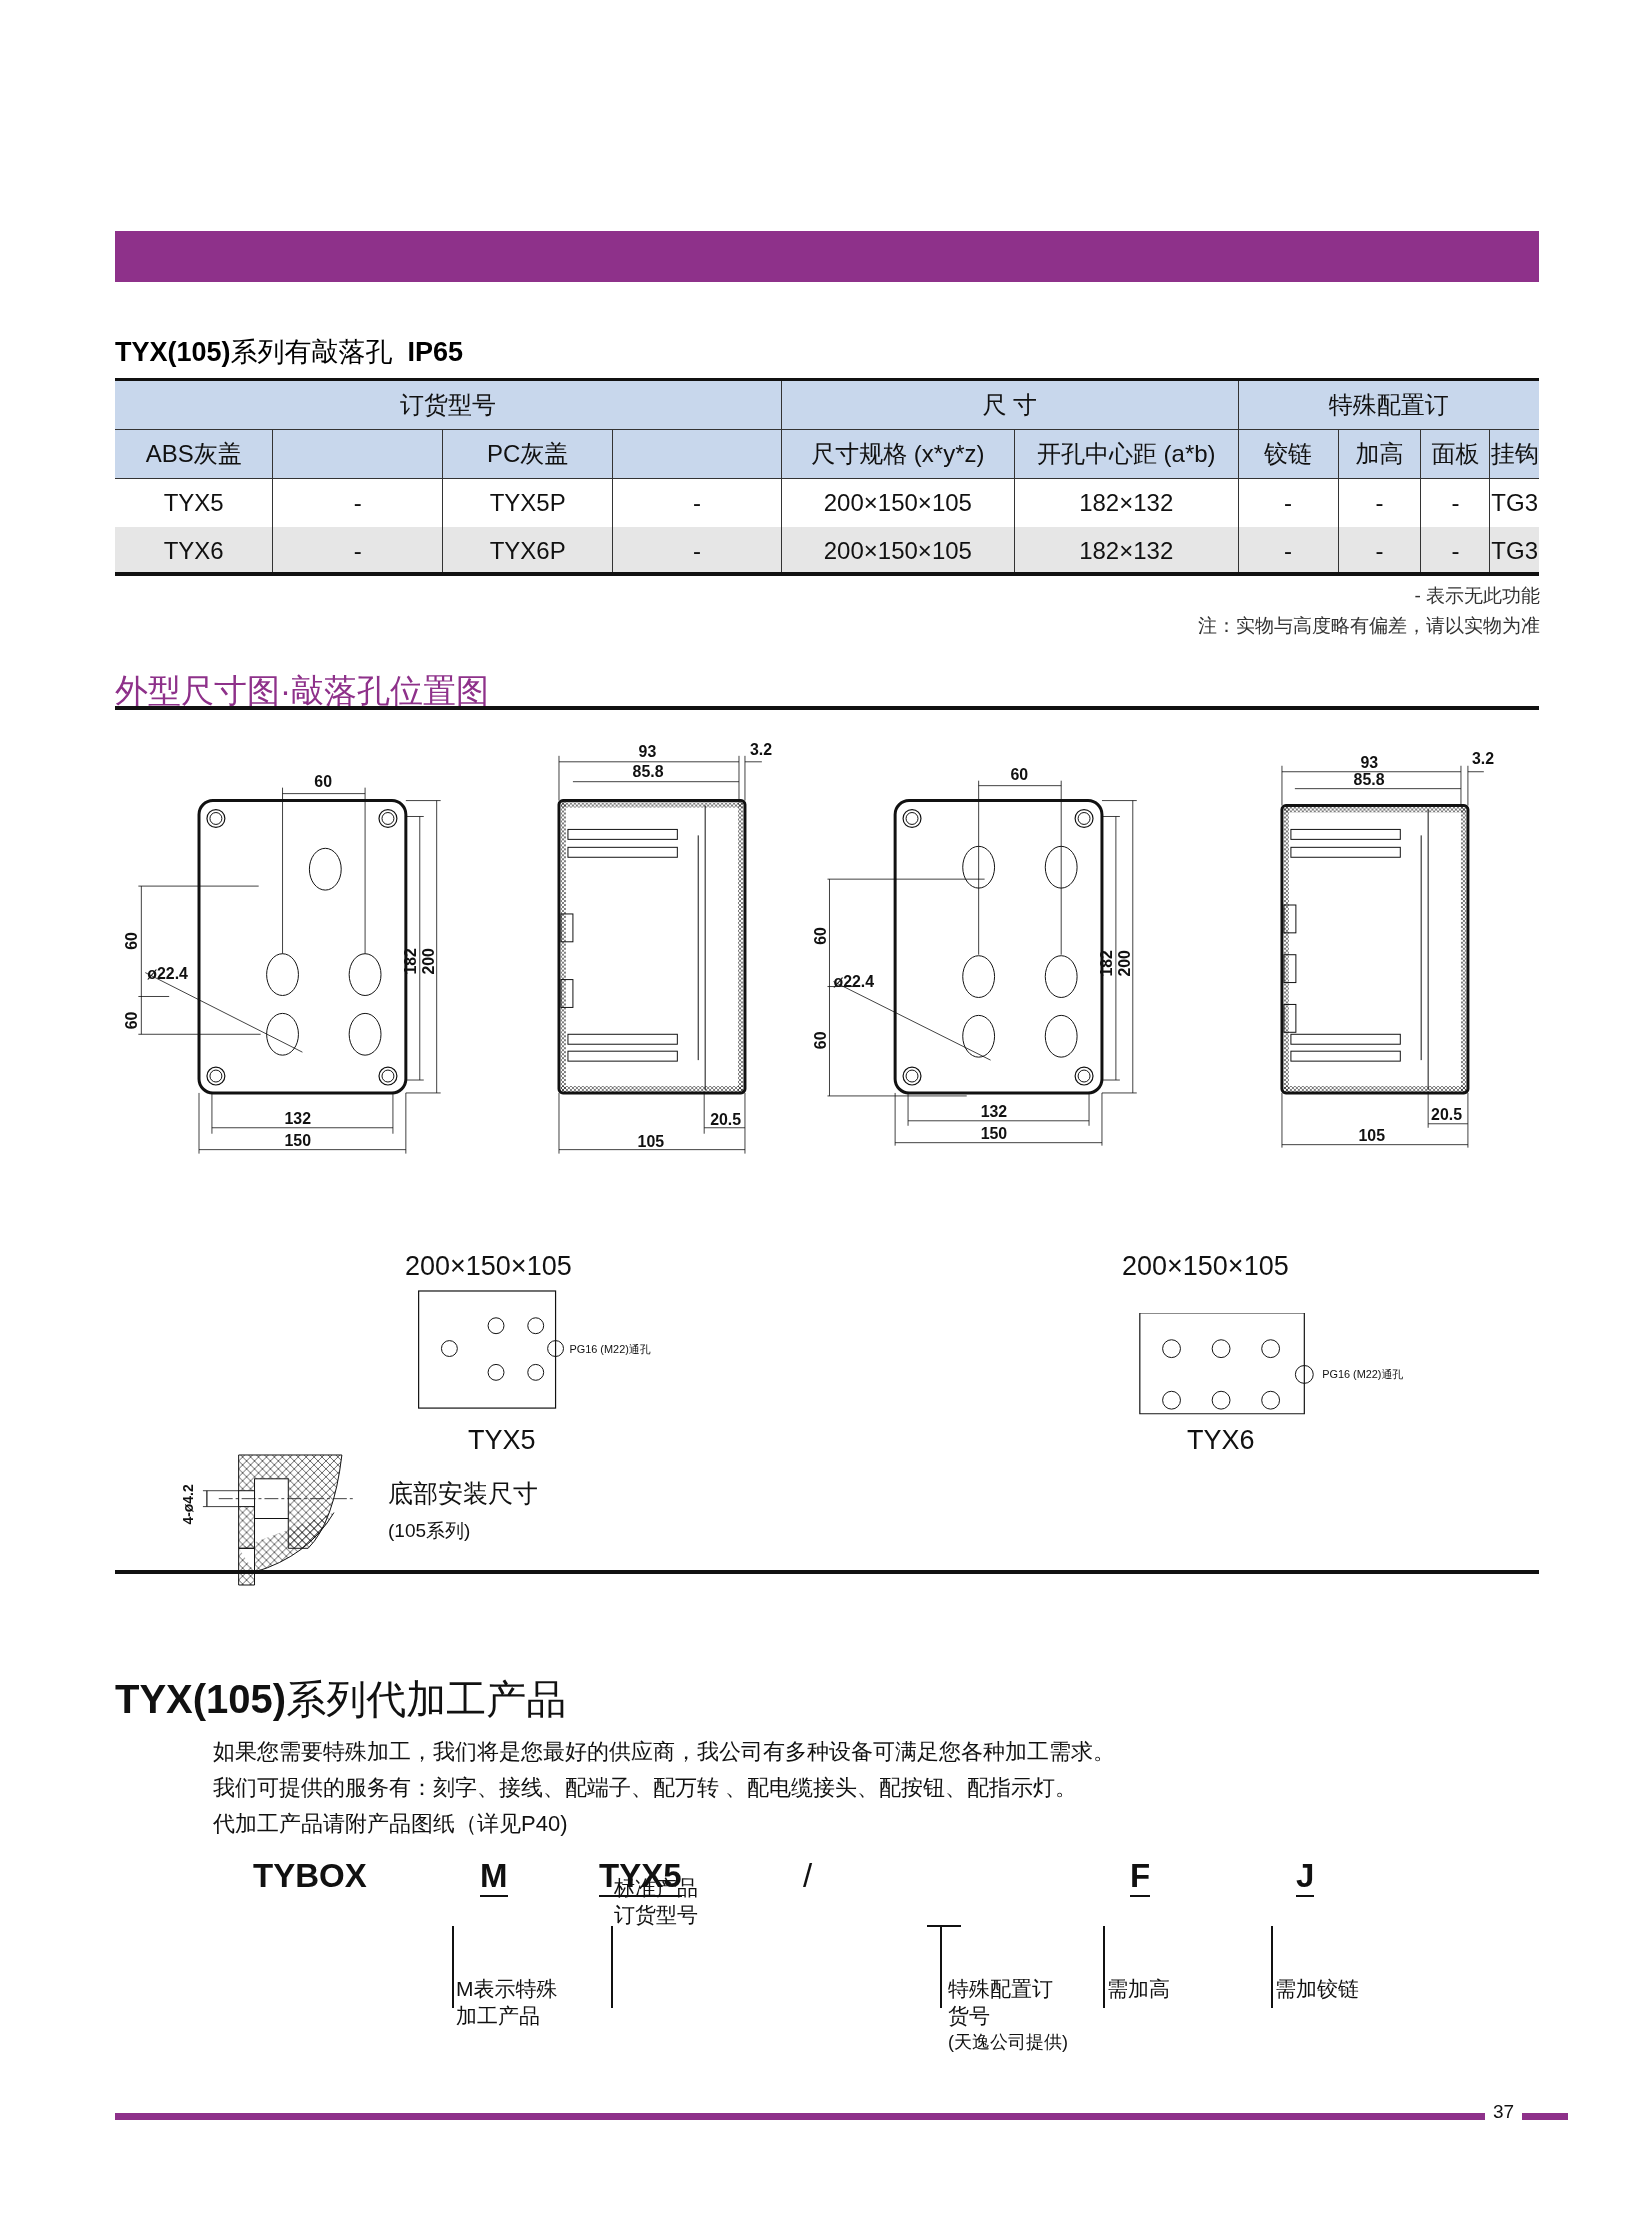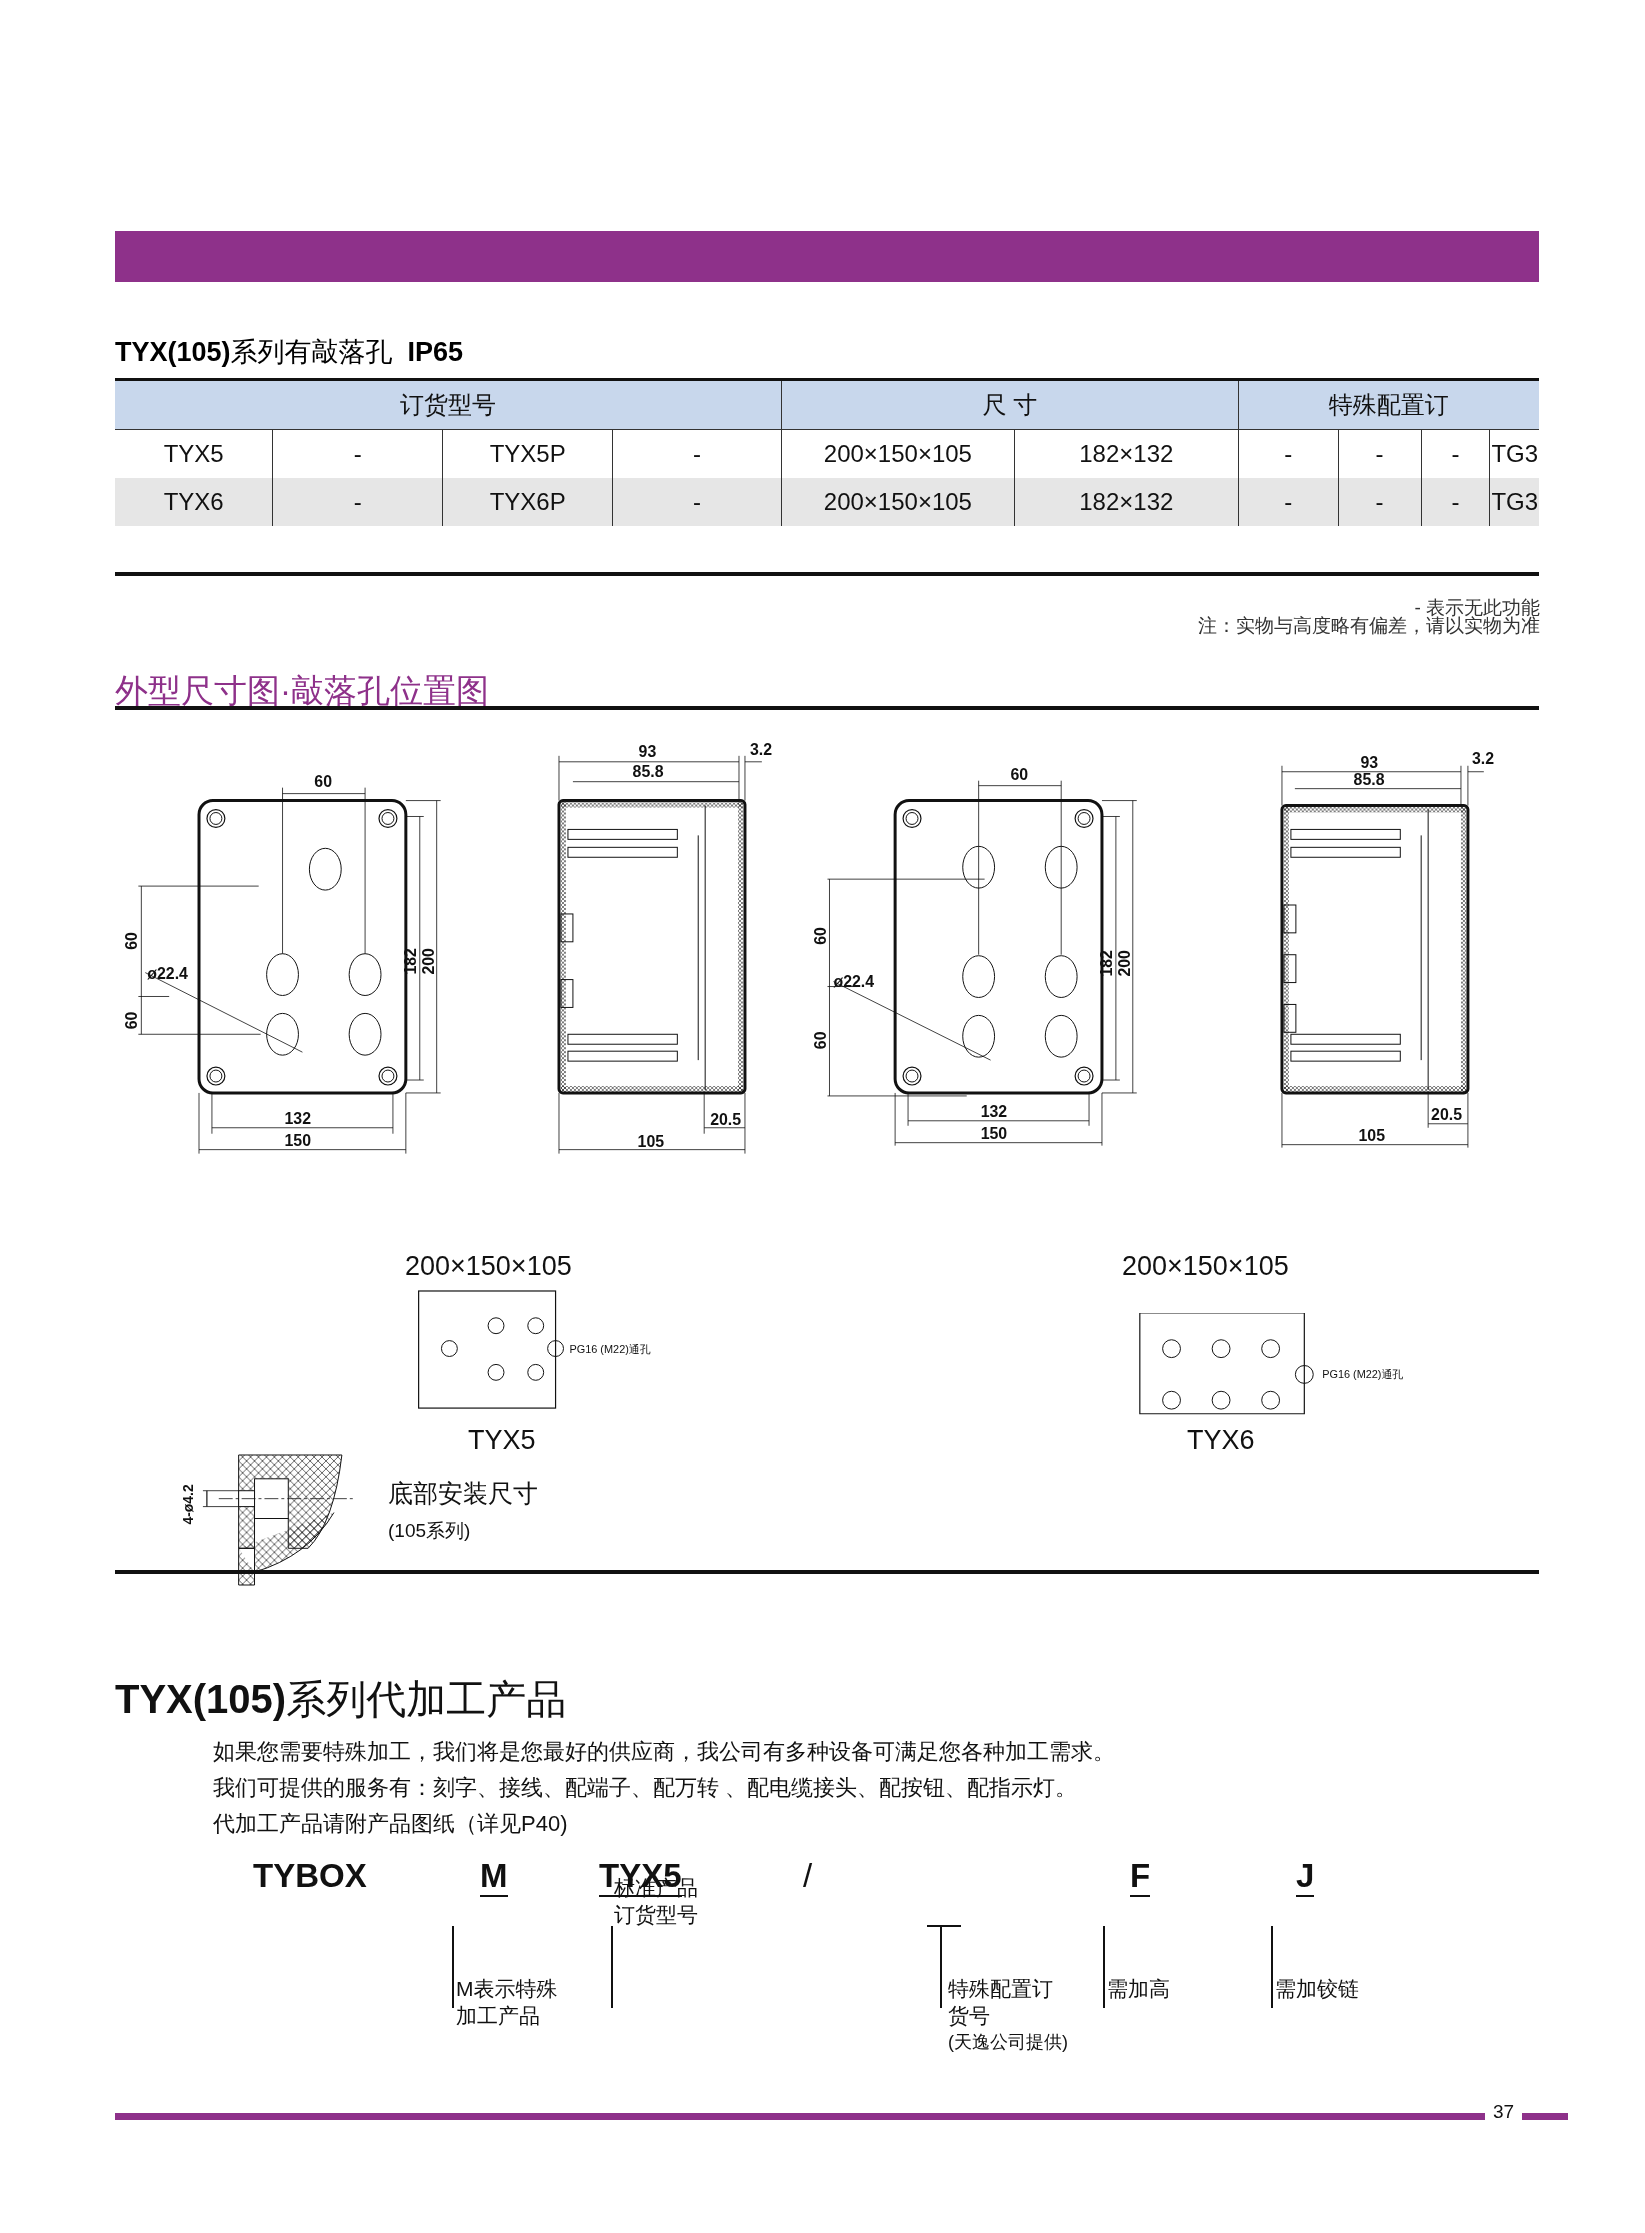--- a/index.html
+++ b/index.html
@@ -58,20 +58,32 @@
       <col style="width:83px">
       <col style="width:69px">
       <col style="width:49px">
   </colgroup>
   <tbody>
       <tr class="h h1">
     <td colspan="4">订货型号</td>
     <td colspan="2">尺 寸</td>
     <td colspan="4">特殊配置订</td>
   </tr>
+  <tr class="h h2">
+    <td>ABS灰盖</td>
+    <td></td>
+    <td>PC灰盖</td>
+    <td></td>
+    <td>尺寸规格 (x*y*z)</td>
+    <td>开孔中心距 (a*b)</td>
+    <td>铰链</td>
+    <td>加高</td>
+    <td>面板</td>
+    <td>挂钩</td>
+  </tr>
   <tr>
     <td>TYX5</td>
     <td>-</td>
     <td>TYX5P</td>
     <td>-</td>
     <td>200×150×105</td>
     <td>182×132</td>
     <td>-</td>
     <td>-</td>
     <td>-</td>
@@ -86,21 +98,21 @@
     <td>182×132</td>
     <td>-</td>
     <td>-</td>
     <td>-</td>
     <td>TG3</td>
   </tr>
 </tbody>
   </table>
 <div class="abs tbl-bot"></div>
 
-<div class="abs note" style="top:595px;">- 表示无此功能</div>
+<div class="abs note" style="top:583px;">- 表示无此功能</div>
 <div class="abs note" style="top:613px;">注：实物与高度略有偏差，请以实物为准</div>
 
 <div class="abs sec-head" style="color:#8e318a;">外型尺寸图·敲落孔位置图</div>
 <div class="abs rule" style="top:706px;"></div>
 
 <svg class="abs draw" viewBox="0 0 1431 540" width="1424" height="537" style="left:115px; top:726px;">
   <defs>
     <pattern id="hatch" width="4" height="4" patternUnits="userSpaceOnUse">
       <path d="M0,0 L4,4 M4,0 L0,4" stroke="#222" stroke-width="0.6"></path>
     </pattern>

